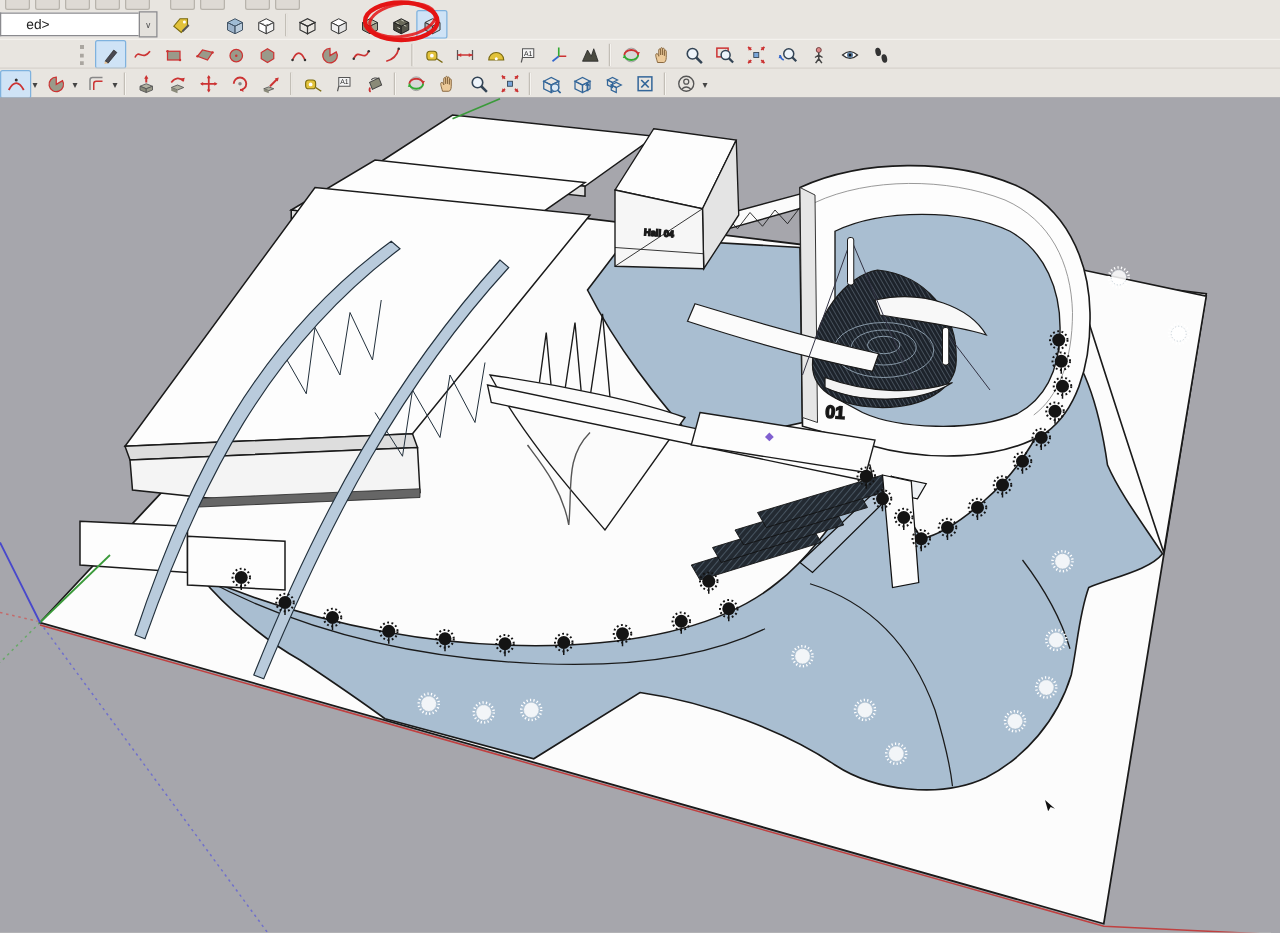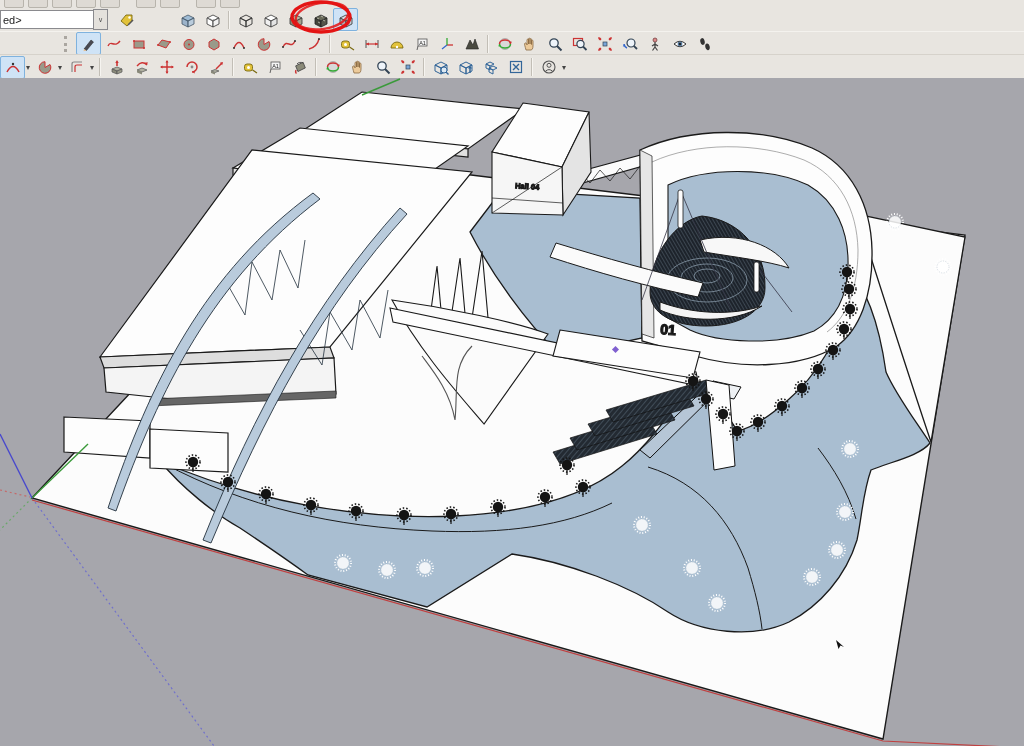--- a/index.html
+++ b/index.html
@@ -13,21 +13,21 @@
   #row2{top:31px;height:23px;border-top:1px solid #f4f2ee;}
   #row3{top:54px;height:24px;border-top:1px solid #d6d2cb;}
   .tbtn{width:23px;height:21px;display:flex;align-items:center;justify-content:center;border:1px solid transparent;border-radius:2px;flex:0 0 auto;}
   .tbtn.sel{background:#cfe3f6;border-color:#7fb2de;}
   .tbtn svg{display:block;}
   .dd{font-size:8px;color:#444;margin-left:-1px;width:8px;flex:0 0 auto;text-align:center;}
   .sep{width:1px;height:18px;background:#c2beb6;border-right:1px solid #f6f4f0;margin:0 3px;flex:0 0 auto;}
   .grip{width:5px;height:16px;border-left:3px dotted #aaa6a0;margin:0 4px 0 2px;flex:0 0 auto;}
   
   #tags-combo{display:flex;align-items:center;height:19px;margin-left:0;}
-  #tags-value{width:90px;height:17px;background:#fff;border:1px solid #8a8a8e;border-right:none;font-size:11px;color:#222;padding-left:2px;display:flex;align-items:center;}
+  #tags-value{width:90px;height:17px;background:#fff;border:1px solid #8a8a8e;border-right:none;font-size:11px;color:#222;padding-left:20px;display:flex;align-items:center;}
   #tags-arrow{width:13px;height:19px;background:#e4e1dc;border:1px solid #8a8a8e;font-size:7px;color:#555;display:flex;align-items:center;justify-content:center;}
   #styles-group{position:absolute;left:175px;top:0;height:23px;display:flex;align-items:center;}
   #annotation-circle{position:absolute;left:288px;top:0px;width:66px;height:35px;z-index:50;pointer-events:none;}
   
   #viewport{position:absolute;left:0;top:78px;width:1024px;height:668px;background:#a6a6ac;}
   #scene{display:block;}
   text{font-family:"Liberation Sans",sans-serif;}
 </style>
 </head>
 <body>

